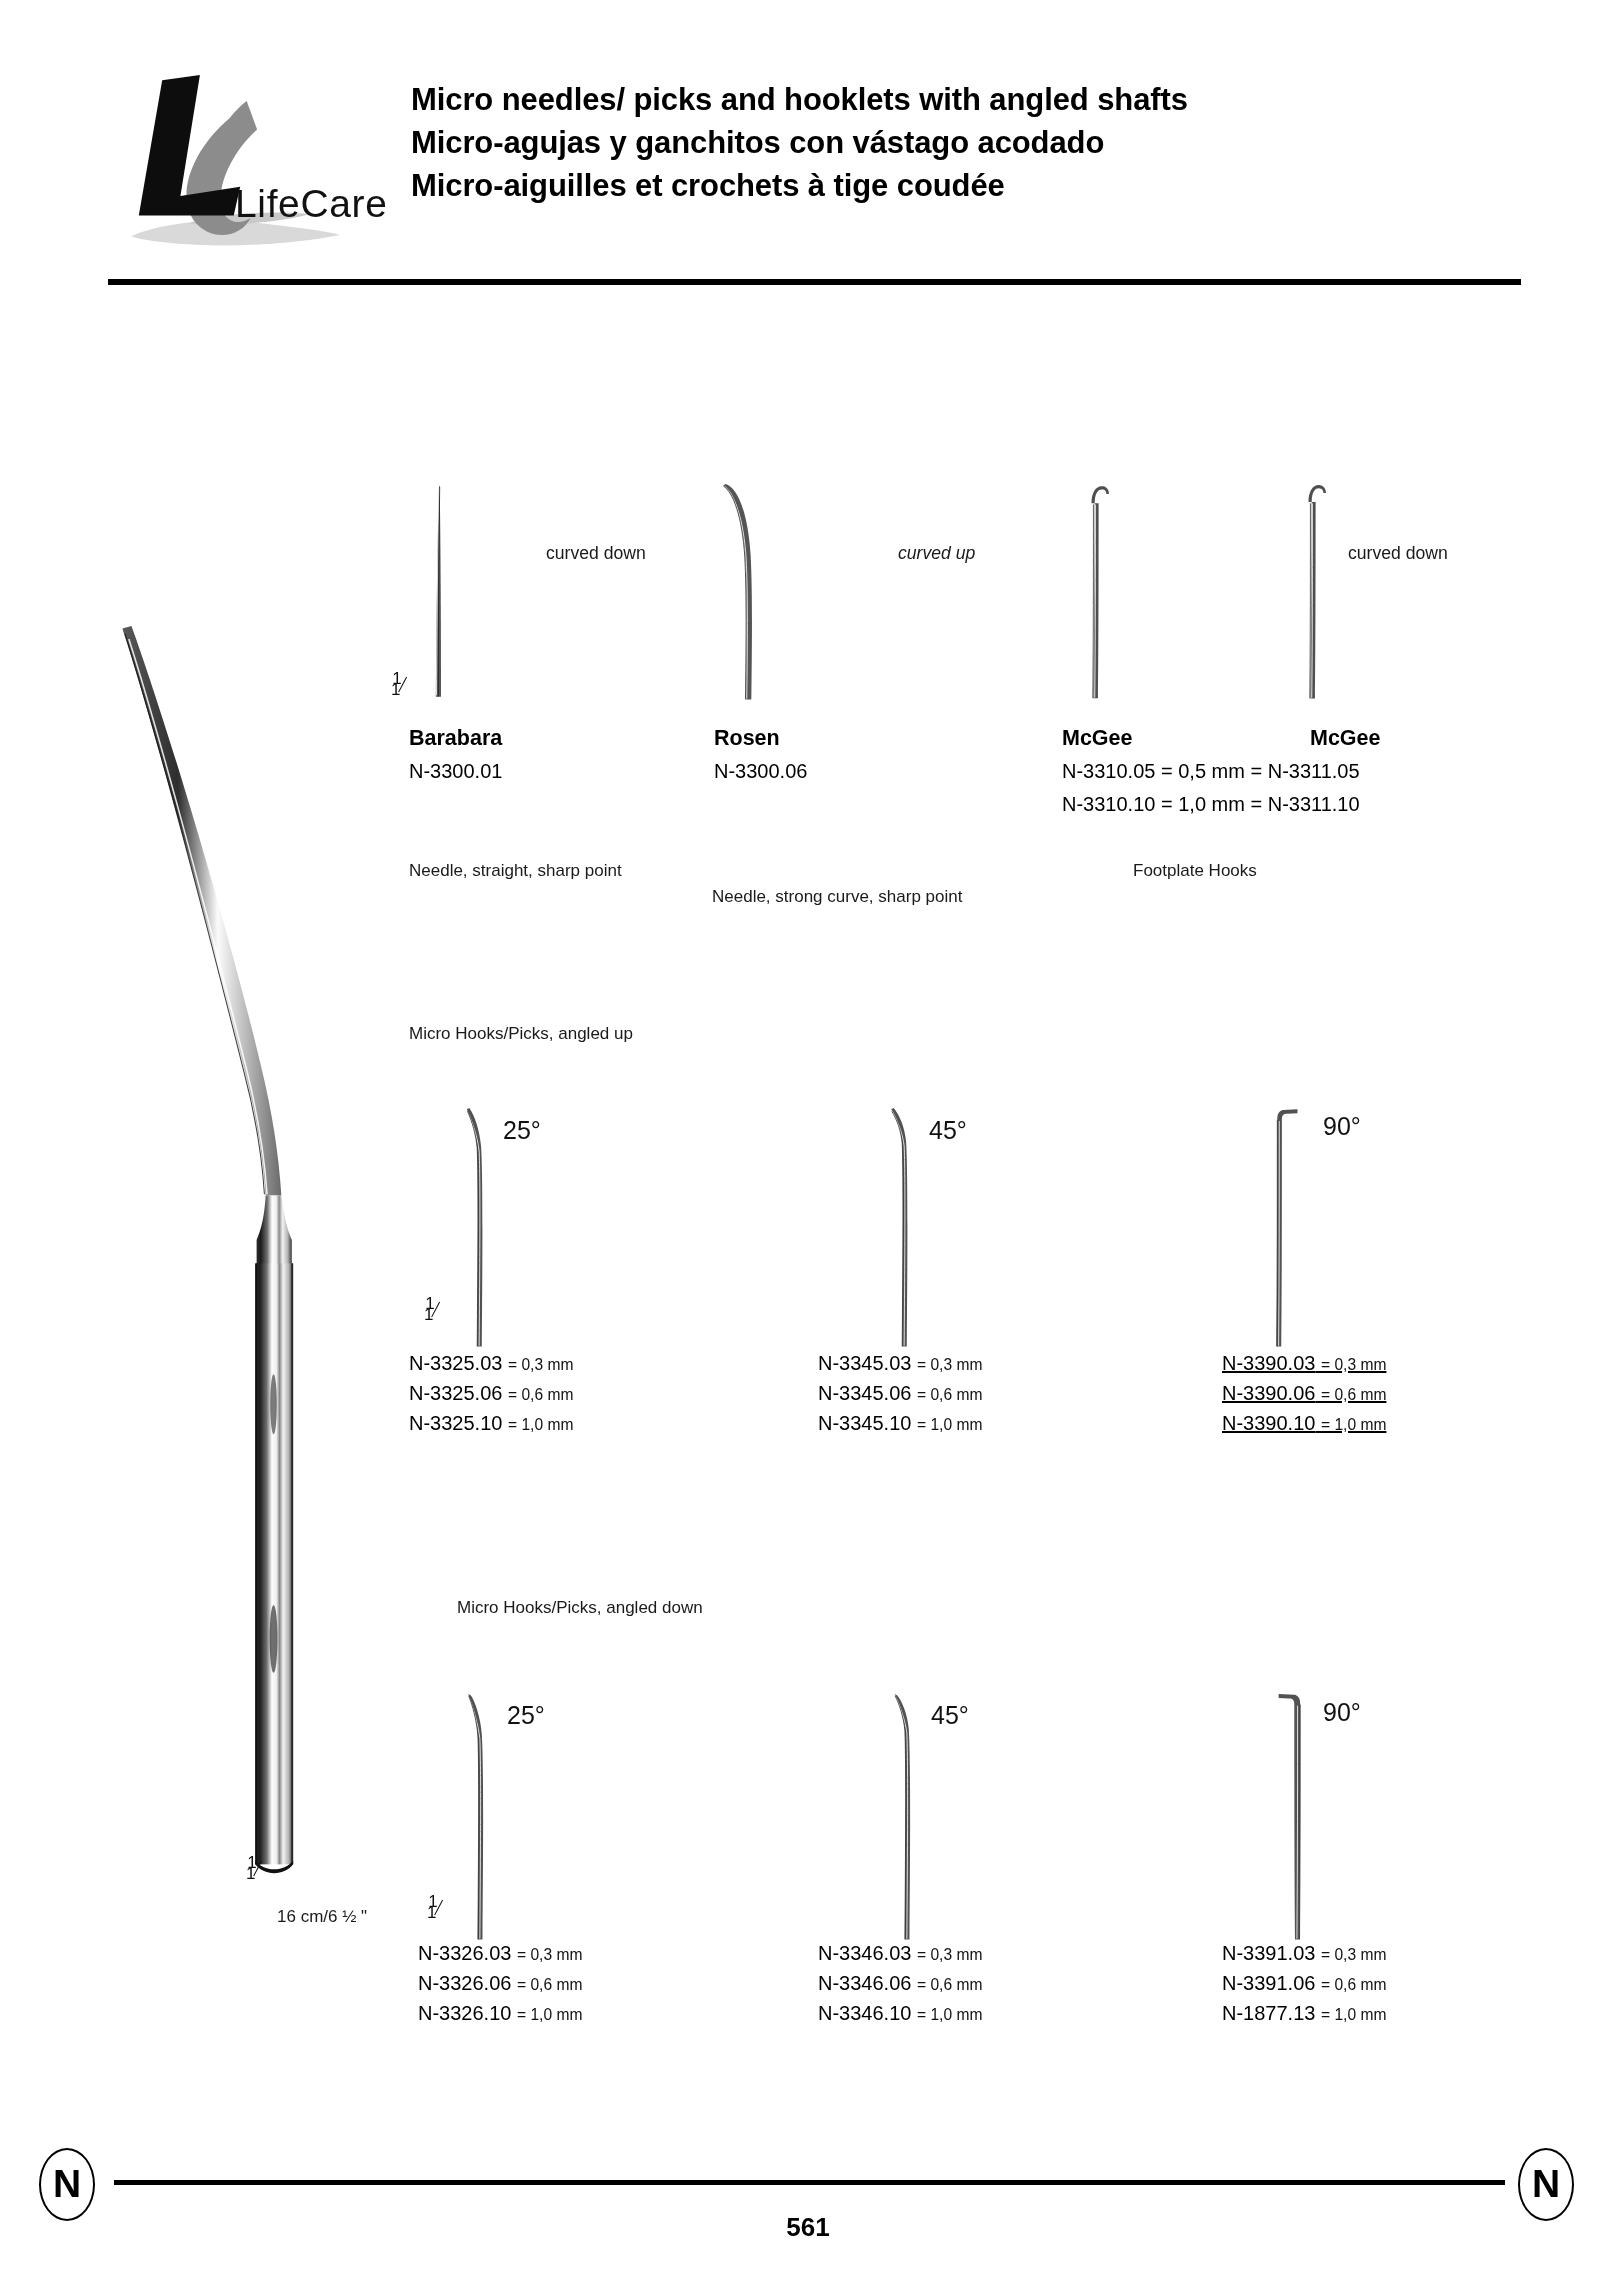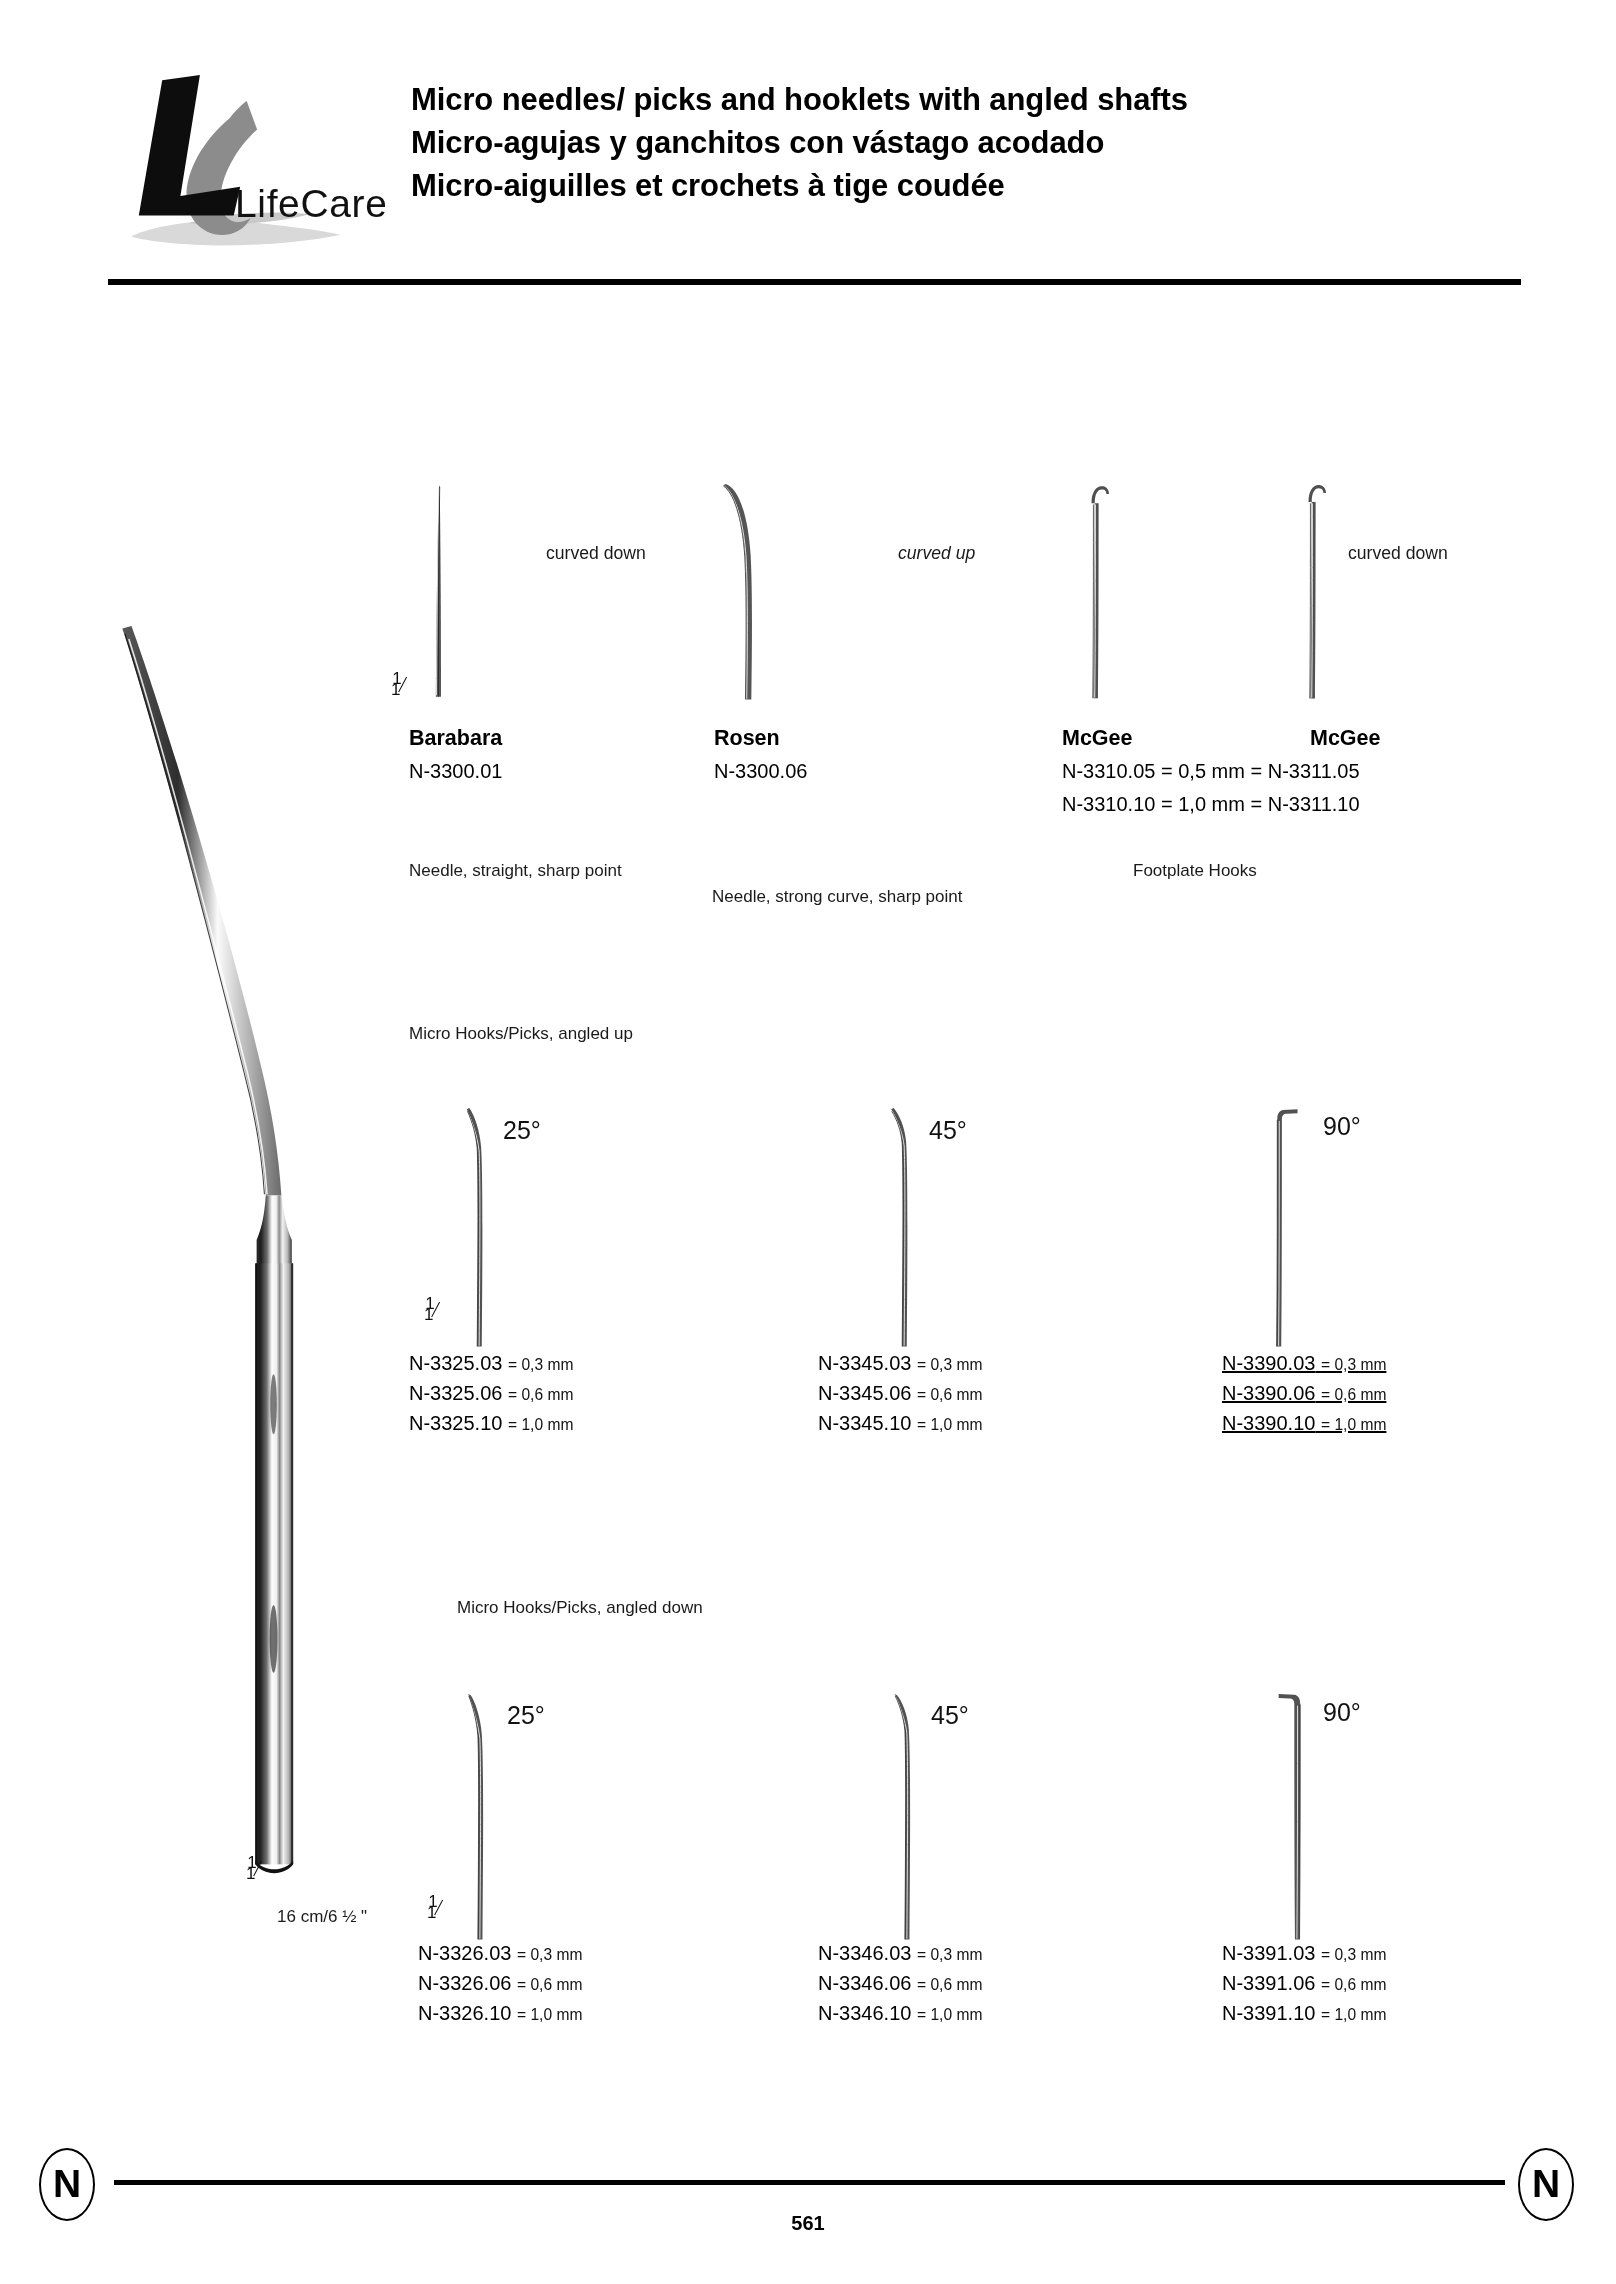--- a/index.html
+++ b/index.html
@@ -130,21 +130,21 @@
     text-align: center;
   }
   #corner-n-left { left: 39px; }
   #corner-n-right { left: 1518px; }
   #page-number {
     position: absolute;
     left: 0;
     top: 2212px;
     width: 1616px;
     text-align: center;
-    font-size: 20px;
+    font-size: 26px;
     font-weight: bold;
   }
 
   
   .instr { position: absolute; }
   .instr svg { display: block; }
 </style>
 </head>
 <body>
 
@@ -449,21 +449,21 @@
   <div class="prod-code" style="left:1222px; top:1939px;">
     <span class="code-line">
       <span>N-3391.03</span>
       <span class="sz">= 0,3 mm</span>
     </span>
     <span class="code-line">
       <span>N-3391.06</span>
       <span class="sz">= 0,6 mm</span>
     </span>
     <span class="code-line">
-      <span>N-3391.10</span>
+      <span>N-1877.13</span>
       <span class="sz">= 1,0 mm</span>
     </span>
   </div>
 
   <div id="footer-rule"></div>
   <div class="corner-n" id="corner-n-left">N</div>
   <div class="corner-n" id="corner-n-right">N</div>
   <div id="page-number">561</div>
 
 </div>

